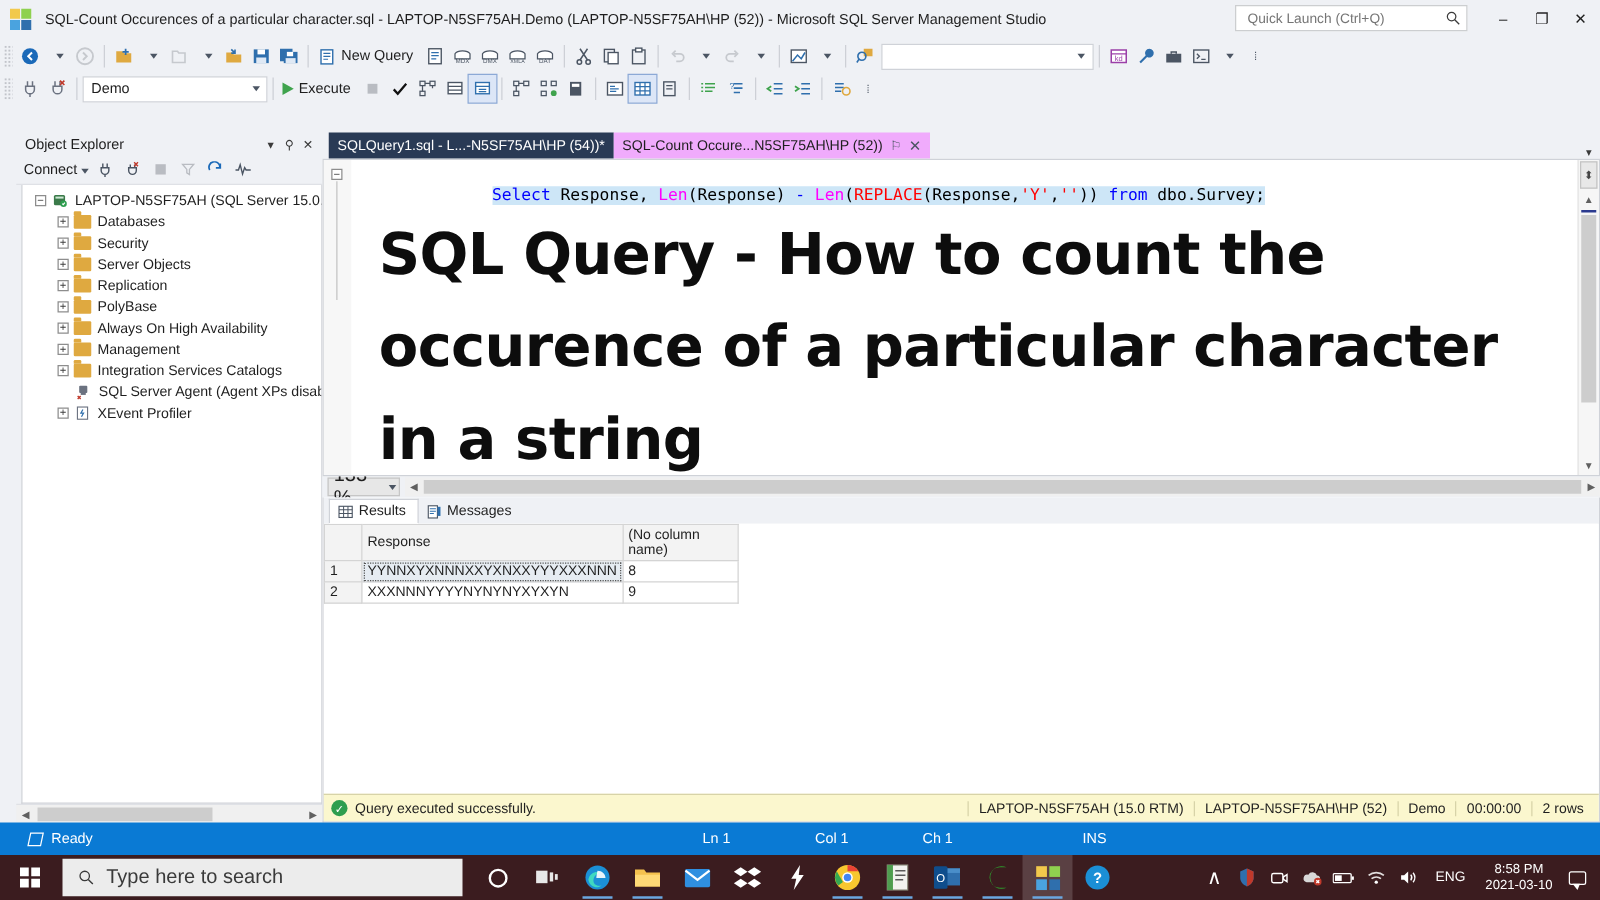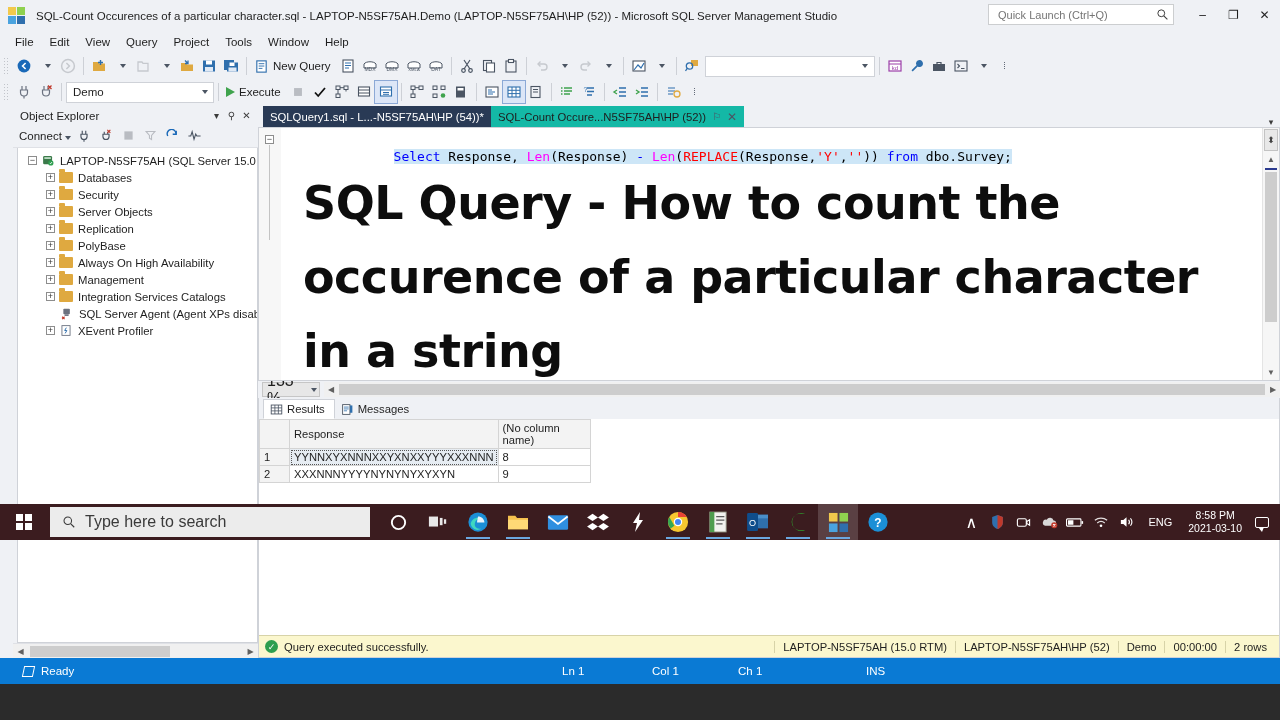--- a/index.html
+++ b/index.html
@@ -3,21 +3,21 @@
 <meta charset="utf-8">
 <style>
   * { box-sizing: border-box; }
   html, body {
     margin: 0; padding: 0;
     width: 1280px; height: 720px;
     overflow: hidden;
     font-family: "Liberation Sans", sans-serif;
     background: #2b2b2b;
   }
-  #app { position: relative; width: 1280px; height: 540px; }
+  #app { position: relative; width: 1280px; height: 720px; }
 
   
   #ssms {
     position: absolute; left: 0; top: 0; width: 1280px; height: 684px;
     background: #eff1f5;
   }
 
   
   .titlebar {
     height: 32px; background: #eff1f5; display: flex; align-items: center;
@@ -119,21 +119,21 @@
   .oe-scroll-h .thumb { height: 11px; background: #cdcdcd; flex: 0 0 140px; margin-left: 2px; }
 
   
   .editor-area { flex: 1; display: flex; flex-direction: column; position: relative; background: #eff1f5; }
   .tabstrip { height: 22px; display: flex; align-items: flex-end; background: #eff1f5; padding-left: 5px; }
   .tab {
     height: 21px; display: flex; align-items: center; padding: 0 7px;
     font-size: 11.3px; color: #1e1e1e; white-space: nowrap; gap: 6px;
   }
   .tab.inactive { background: #293a55; color: #fff; }
-  .tab.active { background: #14b8a6; color: #1e1e1e; }
+  .tab.active { background: #f0abfc; color: #1e1e1e; }
   .tab .pin { font-size: 10px; color: #4b5563; }
   .tab .x { font-size: 12px; color: #4b5563; }
   .tabstrip-right { margin-left: auto; width: 18px; display: flex; align-items: center; justify-content: center;
                     font-size: 9px; color: #3b3b3b; }
 
   .code-wrap { flex: 0 0 254px; display: flex; background: #fff; border: 1px solid #cfd2d8; position: relative; overflow: hidden; }
   .gutter { width: 22px; background: #f7f7f7; flex: 0 0 auto; position: relative; }
   .collapse-box {
     position: absolute; left: 6px; top: 7px; width: 9px; height: 9px;
     border: 1px solid #8d8d8d; background: #fff; color: #3b3b3b;
@@ -271,30 +271,20 @@
         </svg>
       </div>
 
       <div class="winbtns">
         <div class="winbtn">–</div>
         <div class="winbtn">❐</div>
         <div class="winbtn close">✕</div>
       </div>
     </div>
 
-    <div class="menubar">
-      <div class="menu-item">File</div>
-      <div class="menu-item">Edit</div>
-      <div class="menu-item">View</div>
-      <div class="menu-item">Query</div>
-      <div class="menu-item">Project</div>
-      <div class="menu-item">Tools</div>
-      <div class="menu-item">Window</div>
-      <div class="menu-item">Help</div>
-    </div>
 
     <div class="toolbar">
       <div class="grip"></div>
       <div class="tbtn">
         <svg width="16" height="16" viewBox="0 0 16 16">
             <circle cx="8" cy="8" r="6.4" fill="#1a69b8"></circle>
             <path d="M9.6 5 6.6 8l3 3" fill="none" stroke="#fff" stroke-width="1.6"></path>
           </svg>
       </div>
       <div class="tbtn">

